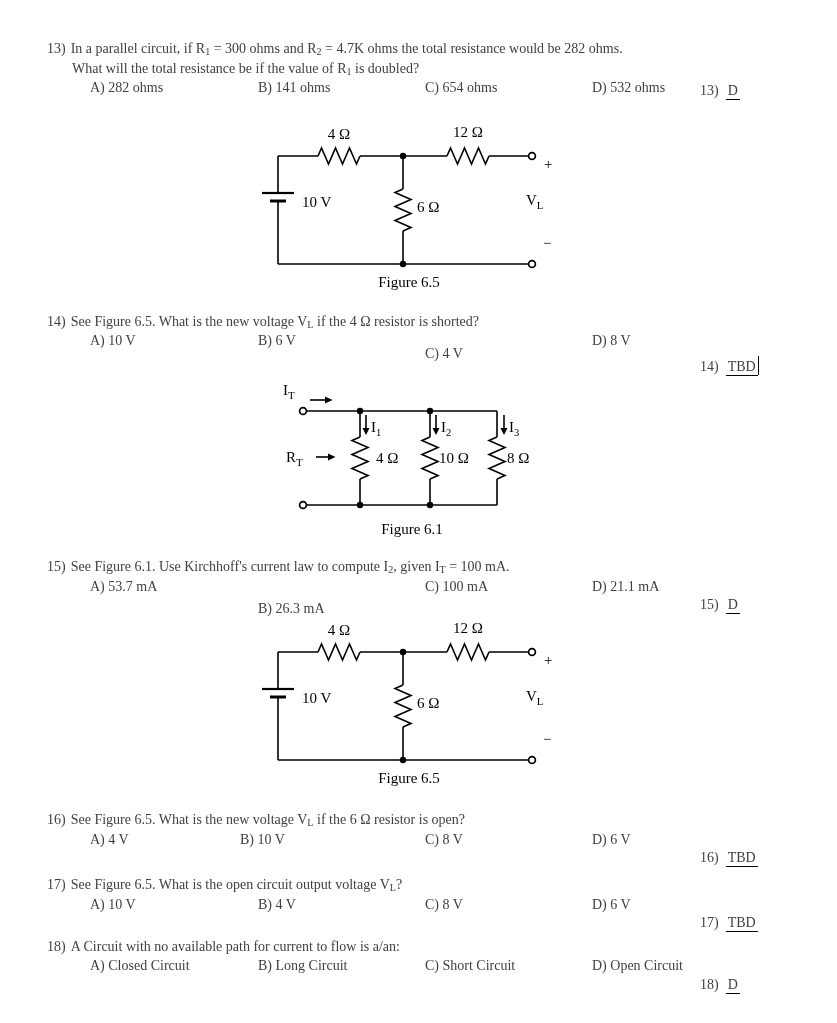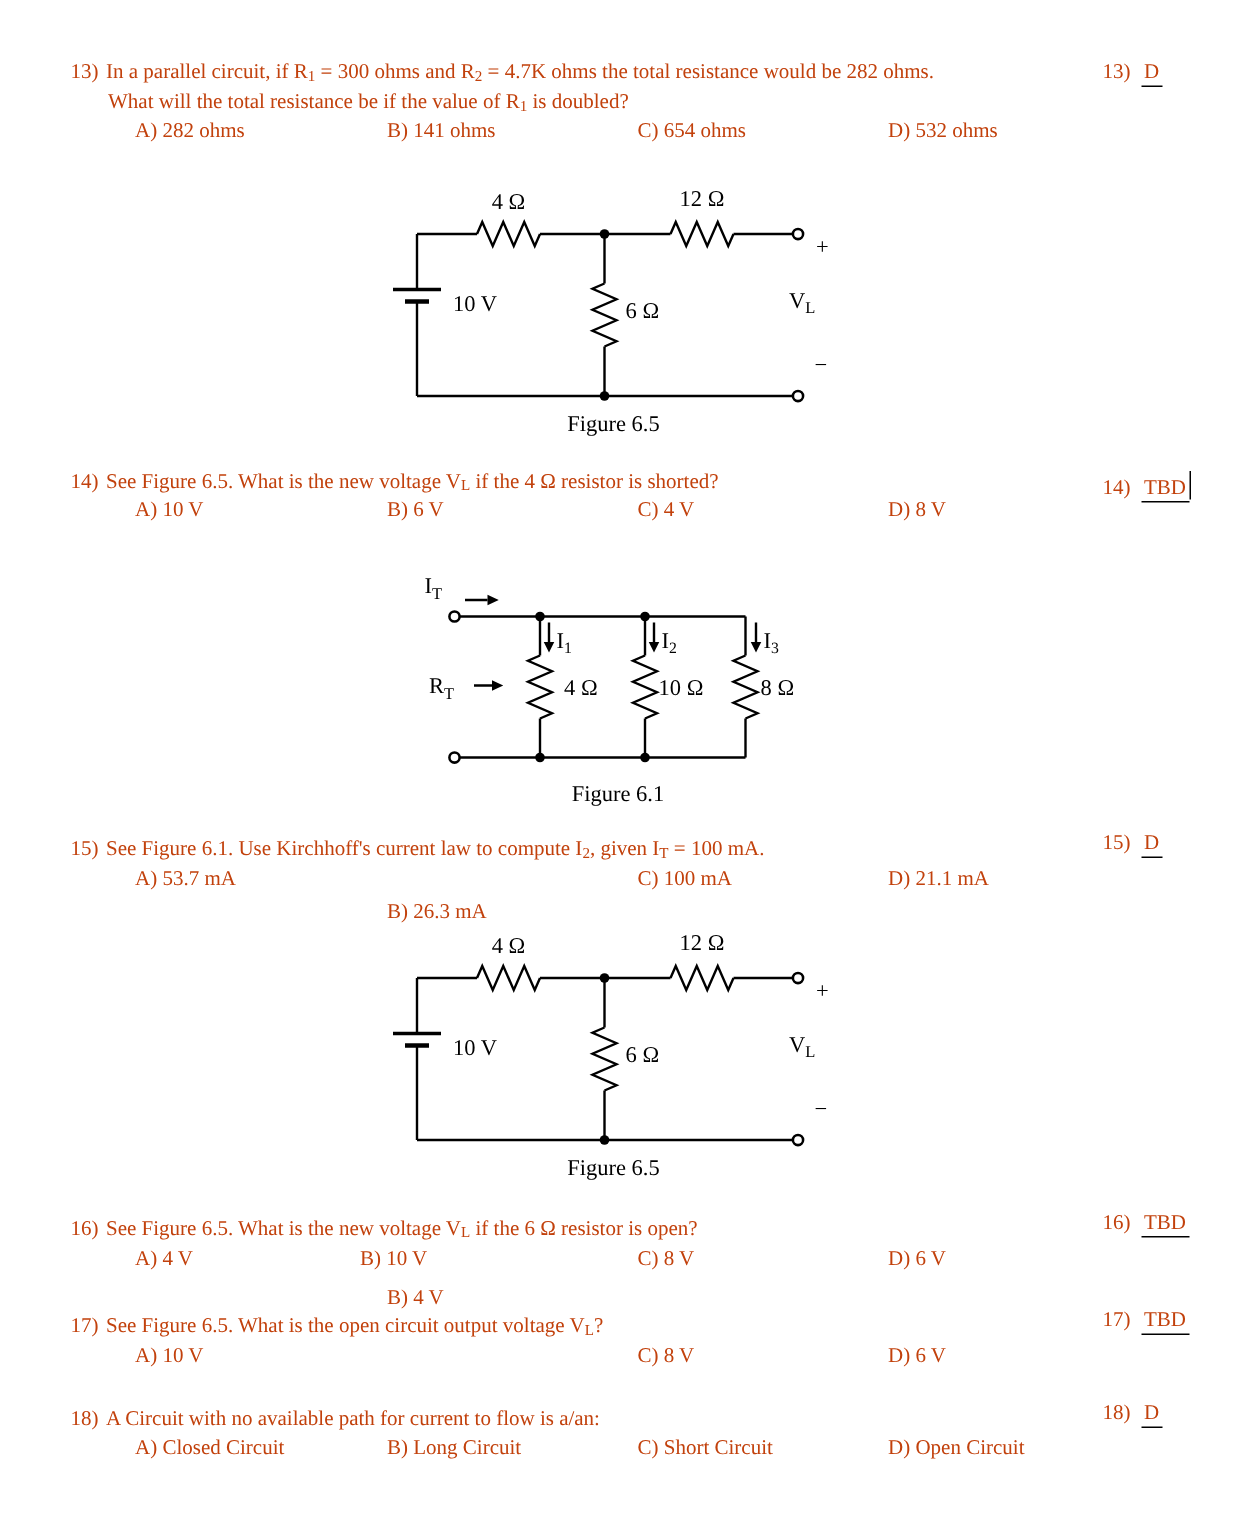--- a/index.html
+++ b/index.html
@@ -1,21 +1,21 @@
 <!DOCTYPE html>
 <html><head>
 <meta charset="utf-8">
 <style>
   html,body{margin:0;padding:0;background:#fff;}
   .page{position:relative;width:837px;height:1023px;background:#fff;overflow:hidden;
-        font-family:"Liberation Serif","DejaVu Serif",serif;font-size:14px;color:#c2410c;}
+        font-family:"Liberation Serif","DejaVu Serif",serif;font-size:14px;color:#404040;}
   .line{position:absolute;white-space:nowrap;}
   .qnum{padding-right:5px;}
   sub{font-size:72%;vertical-align:-0.18em;line-height:0;}
-  .answer{left:735px;}
+  .answer{left:700px;margin-top:42px;}
   .anum{display:inline-block;padding-right:7px;}
   .aval{display:inline-block;border-bottom:1.2px solid #000;padding:0 2px;}
   .cursor{display:inline-block;width:1.5px;height:19px;background:#000;vertical-align:-4px;}
   svg.fig{position:absolute;}
   svg.fig text{font-family:"Liberation Serif","DejaVu Serif",serif;font-size:15px;fill:#000;stroke:none;}
 </style>
 </head>
 <body>
 
 <div class="page">
@@ -62,21 +62,21 @@
     <text x="293" y="133" font-size="16">−</text>
     <text x="159" y="172" text-anchor="middle">Figure 6.5</text>
   </svg>
 
   <div>
     <div class="line" style="left:47px;top:314px">
       <span class="qnum">14)</span><span>See Figure 6.5. What is the new voltage V<sub>L</sub> if the 4 Ω resistor is shorted?</span>
     </div>
     <span class="line" style="left:90px;top:333px">A) 10 V</span>
     <span class="line" style="left:258px;top:333px">B) 6 V</span>
-    <span class="line" style="left:425px;top:333px">C) 4 V</span>
+    <span class="line" style="left:425px;top:346px">C) 4 V</span>
     <span class="line" style="left:592px;top:333px">D) 8 V</span>
   </div>
 
   <svg class="fig" style="left:260px;top:370px" width="300" height="175" viewBox="0 0 300 175">
     <g fill="none" stroke="#000" stroke-width="1.6">
       <path d="M46.5,41 H237"></path>
       <path d="M46.5,135 H237"></path>
       <path d="M100,41 V67 M100,109 V135"></path>
       <path d="M100,67 l-8,3.5 l16,7 l-16,7 l16,7 l-16,7 l16,7 l-8,3.5"></path>
       <path d="M170,41 V67 M170,109 V135"></path>
@@ -167,21 +167,21 @@
     <span class="line" style="left:240px;top:832px">B) 10 V</span>
     <span class="line" style="left:425px;top:832px">C) 8 V</span>
     <span class="line" style="left:592px;top:832px">D) 6 V</span>
   </div>
 
   <div>
     <div class="line" style="left:47px;top:877px">
       <span class="qnum">17)</span><span>See Figure 6.5. What is the open circuit output voltage V<sub>L</sub>?</span>
     </div>
     <span class="line" style="left:90px;top:897px">A) 10 V</span>
-    <span class="line" style="left:258px;top:858px">B) 4 V</span>
+    <span class="line" style="left:258px;top:897px">B) 4 V</span>
     <span class="line" style="left:425px;top:897px">C) 8 V</span>
     <span class="line" style="left:592px;top:897px">D) 6 V</span>
   </div>
 
   <div>
     <div class="line" style="left:47px;top:939px">
       <span class="qnum">18)</span><span>A Circuit with no available path for current to flow is a/an:</span>
     </div>
     <span class="line" style="left:90px;top:958px">A) Closed Circuit</span>
     <span class="line" style="left:258px;top:958px">B) Long Circuit</span>

